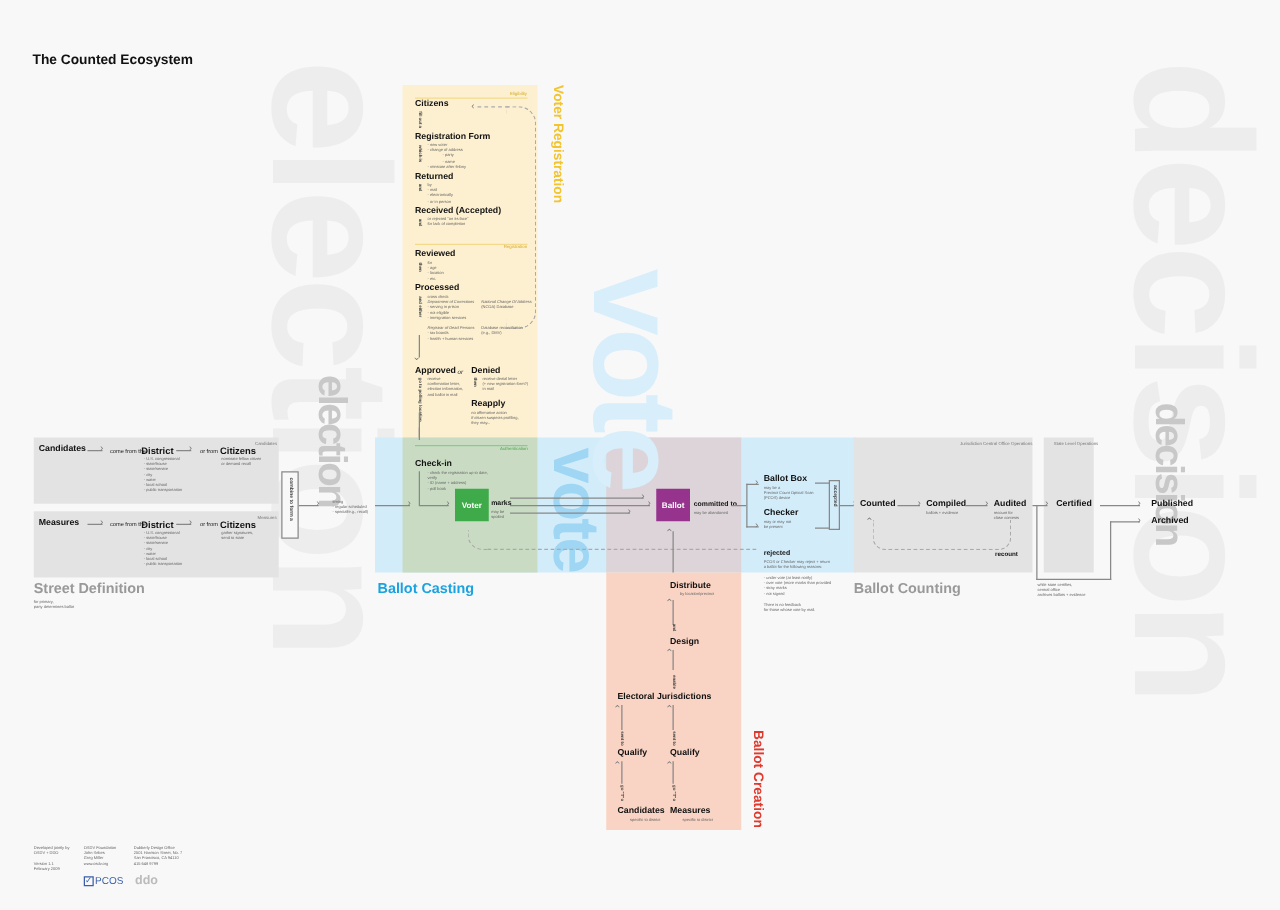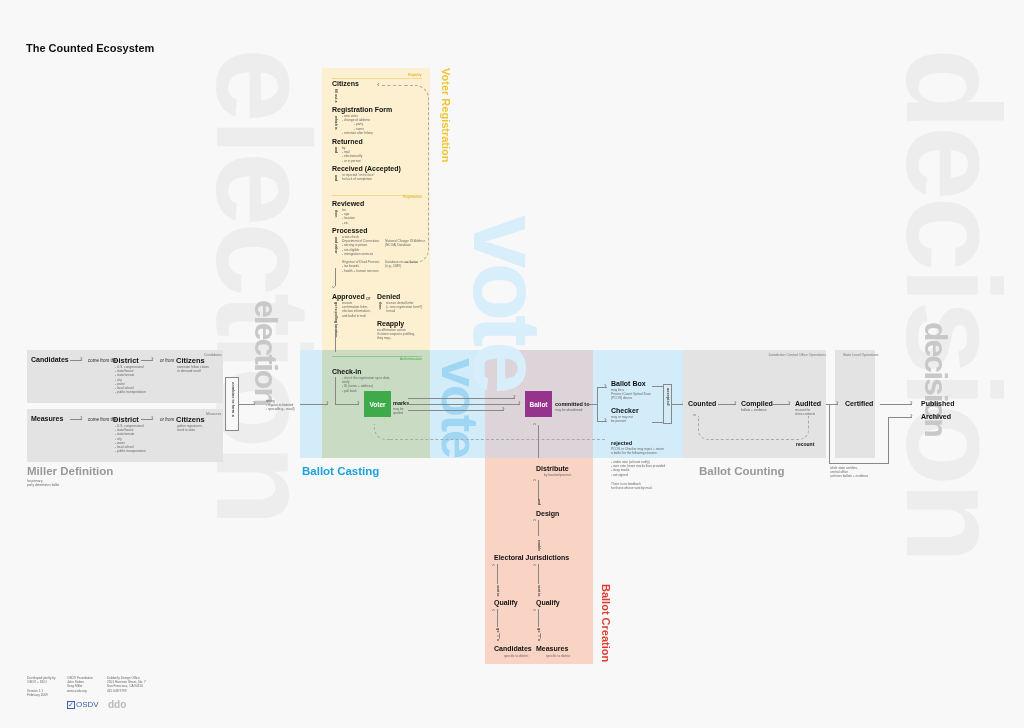--- a/index.html
+++ b/index.html
@@ -199,21 +199,21 @@
 <div class="hl" style="left:239px; top:404px; width:16px;"></div>
 <div class="arr" style="left:253px; top:399px;">›</div>
 <div class="abs" style="left:266px; top:399px;">
   <div class="t">timing</div>
   <div class="t">- regular scheduled</div>
   <div class="t">- specialfe.g., recall)</div>
 </div>
 <div class="hl" style="left:300px; top:404px; width:28px;"></div>
 <div class="arr" style="left:326px; top:399px;">›</div>
 
-<div class="abs sect" style="left:27px; top:465px; color:#999;">Miller Definition</div>
+<div class="abs sect" style="left:27px; top:465px; color:#999;">Street Definition</div>
 <div class="abs" style="left:27px; top:479px;">
   <div class="t">for primary,</div>
   <div class="t">party determines ballot</div>
 </div>
 
 <div class="hl" style="left:332px; top:356px; width:90px; background:#8fc98a;"></div>
 <div class="abs tag" style="left:400px; top:357px; color:#4aa54a;">Authentication</div>
 <div class="vl" style="left:335px; top:342px; height:10px;"></div>
 <div class="abs h" style="left:332px; top:368px;">Check-in</div>
 <div class="abs" style="left:342px; top:376px;">
@@ -325,21 +325,21 @@
 <div class="hl" style="left:880px; top:404px; width:32px;"></div>
 <div class="arr" style="left:910px; top:399px;">›</div>
 <div class="abs" style="left:830px; top:466px;">
   <div class="t">while state certifies,</div>
   <div class="t">central office</div>
   <div class="t">archives ballots + evidence</div>
 </div>
 <div class="abs h" style="left:921px; top:400px;">Published</div>
 <div class="abs h" style="left:921px; top:413px;">Archived</div>
 
-<div class="abs sect" style="left:699px; top:465px; color:#999;">Ballot Counting</div>
+<div class="abs sect" style="left:683px; top:465px; color:#999;">Ballot Counting</div>
 
 <div class="vlabel" style="left:612px; top:584px; font-size:11px; color:#e03a2e;">Ballot Creation</div>
 
 <div class="abs h" style="left:536px; top:465px;">Distribute</div>
 <div class="abs t" style="left:544px; top:473px;">by location/precinct</div>
 <div class="vl" style="left:538px; top:480px; height:20px;"></div>
 <div class="arr" style="left:534px; top:476px; transform:rotate(-90deg);">›</div>
 <div class="tiny-v" style="left:541px; top:499px;">and</div>
 
 <div class="abs h" style="left:536px; top:510px;">Design</div>
@@ -383,15 +383,15 @@
   <div class="t">www.osdv.org</div>
 </div>
 <div class="abs" style="left:107px; top:676px;">
   <div class="t">Dubberly Design Office</div>
   <div class="t">2501 Harrison Street, No. 7</div>
   <div class="t">San Francisco, CA 94110</div>
   <div class="t">415 648 9799</div>
 </div>
 <div class="abs" style="left:67px; top:700px; display:flex; align-items:center; gap:1px; color:#3a5fa8; font-size:8px;">
   <span style="display:inline-block; width:8px; height:8px; border:1px solid #3a5fa8; font-size:7px; line-height:6px; text-align:center;">✓</span>
-  <span>OSDV</span>
+  <span>PCOS</span>
 </div>
 <div class="abs" style="left:108px; top:699px; font-size:10px; font-weight:bold; color:#bbb;">ddo</div>
 
 </body></html>

